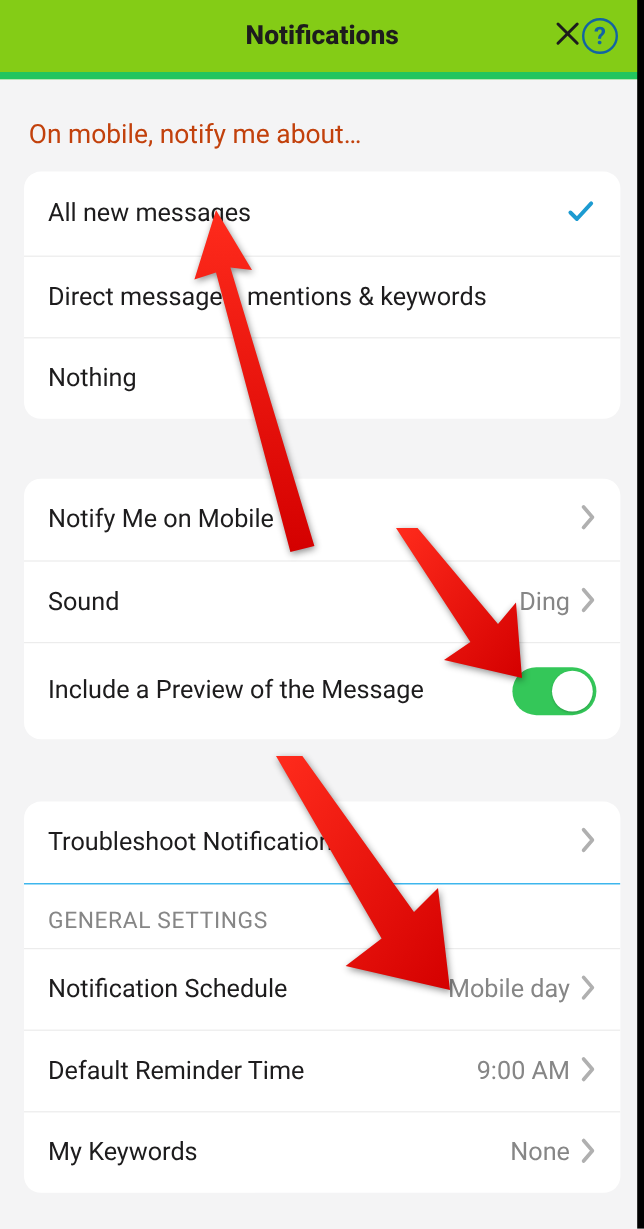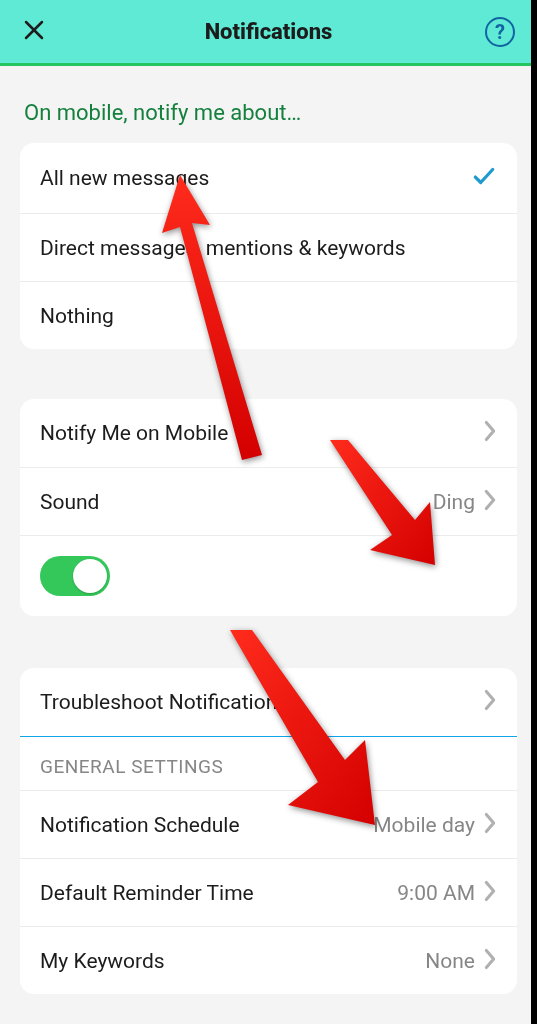--- a/index.html
+++ b/index.html
@@ -3,27 +3,27 @@
 <meta charset="utf-8">
 <style>
   * { box-sizing: border-box; margin: 0; padding: 0; }
   html, body { width: 537px; height: 1024px; }
   body {
     font-family: -apple-system, BlinkMacSystemFont, "Segoe UI", Roboto, Helvetica, Arial, sans-serif;
     background: #f4f4f5;
     color: #1d1c1d;
   }
   .header {
-    background: #5eead4;
+    background: #84cc16;
     height: 66px;
     display: flex;
     align-items: center;
-    justify-content: space-between;
+    justify-content: flex-end;
     padding: 0 22px;
-    border-bottom: 3px solid #22c55e;
+    border-bottom: 6px solid #22c55e;
     position: relative;
   }
   .header-title {
     position: absolute;
     left: 0; right: 0;
     text-align: center;
     font-weight: 800;
     font-size: 22px;
     pointer-events: none;
   }
@@ -33,21 +33,21 @@
     width: 30px; height: 30px;
     border: 2.5px solid #1264a3;
     border-radius: 50%;
     display: flex; align-items: center; justify-content: center;
     color: #1264a3;
     font-weight: 700;
     font-size: 20px;
   }
   .content { padding: 0 20px; }
   .section-label {
-    color: #15803d;
+    color: #c2410c;
     font-size: 22px;
     padding: 34px 4px 18px 4px;
   }
   .card {
     background: #fff;
     border-radius: 14px;
     overflow: hidden;
   }
   .row {
     display: flex;
@@ -172,20 +172,21 @@
       <div class="row">
         <span class="row-label">Sound</span>
         <span class="row-value">Ding</span>
         <span class="chevron">
           <svg width="14" height="22" viewBox="0 0 10 18" fill="none" stroke="currentColor" stroke-width="2.5" stroke-linecap="round" stroke-linejoin="round">
               <polyline points="2 2 8 9 2 16"></polyline>
             </svg>
         </span>
       </div>
       <div class="row">
+        <span class="row-label">Include a Preview of the Message</span>
         <span class="toggle"></span>
       </div>
     </div>
 
     <div class="spacer-md"></div>
 
     <div class="card">
       <div class="row">
         <span class="row-label">Troubleshoot Notifications</span>
         <span class="chevron">

